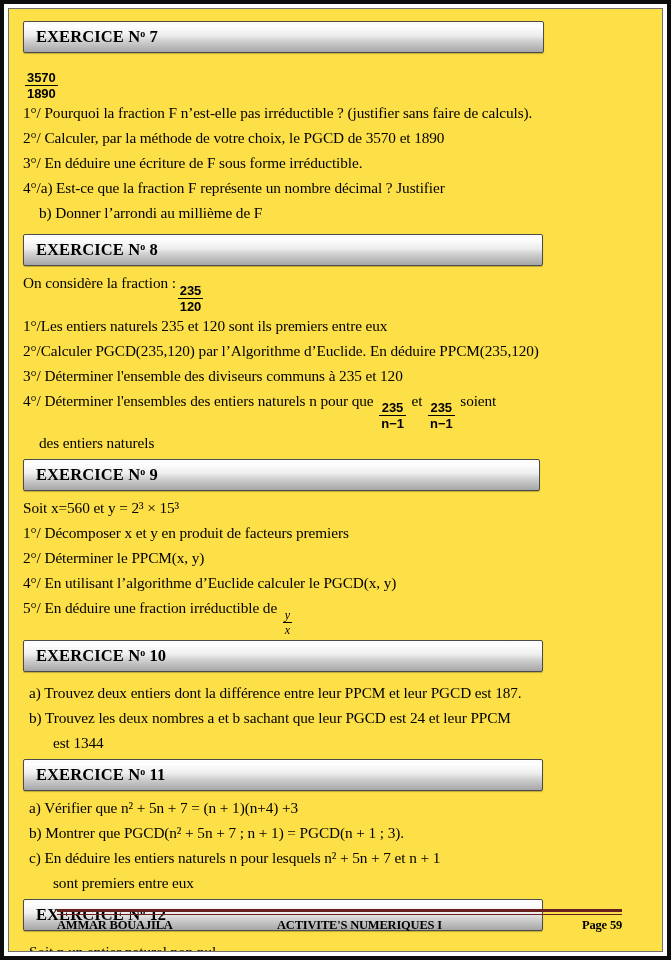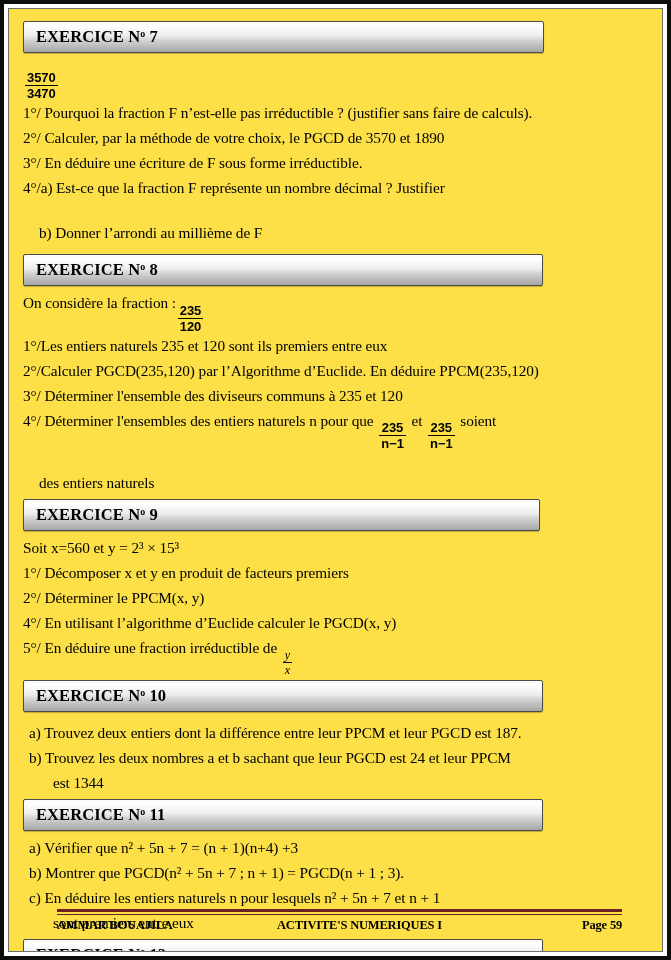--- a/index.html
+++ b/index.html
@@ -80,21 +80,21 @@
   .w6 { width: 518px; }
 
   
   .block { margin: 0 0 0 0; }
   .line {
     font-size: 15.3px;
     line-height: 25px;
     white-space: nowrap;
     letter-spacing: -0.1px;
   }
-  .line.indent  { padding-left: 16px; margin-top: 20px; }
+  .line.indent  { padding-left: 16px; }
   .line.indent2 { padding-left: 30px; }
   .line.pad-s   { padding-left: 6px; }
   .gap-sm { height: 4px; }
   .gap-md { height: 9px; }
 
   
   .frac {
     display: inline-flex;
     flex-direction: column;
     align-items: center;
@@ -145,21 +145,21 @@
 <div class="page">
   <div class="page-inner">
 
     <div class="ex-bar w1">
       <span class="ex-title"><span>EXERCICE N</span><sup>o</sup>&nbsp;<span>7</span></span>
     </div>
     <div class="block">
       <div class="line">
         <span class="frac">
           <span class="num">3570</span>
-          <span class="den">3470</span>
+          <span class="den">1890</span>
         </span>
       </div>
       <div class="line">1°/ Pourquoi la fraction F n’est-elle pas irréductible ? (justifier sans faire de calculs).</div>
       <div class="line">2°/ Calculer, par la méthode de votre choix, le PGCD de 3570 et 1890</div>
       <div class="line">3°/ En déduire une écriture de F sous forme irréductible.</div>
       <div class="line">4°/a) Est-ce que la fraction F représente un nombre décimal ? Justifier</div>
       <div class="line indent">b) Donner l’arrondi au millième de F</div>
     </div>
 
     <div class="gap-md"></div>

